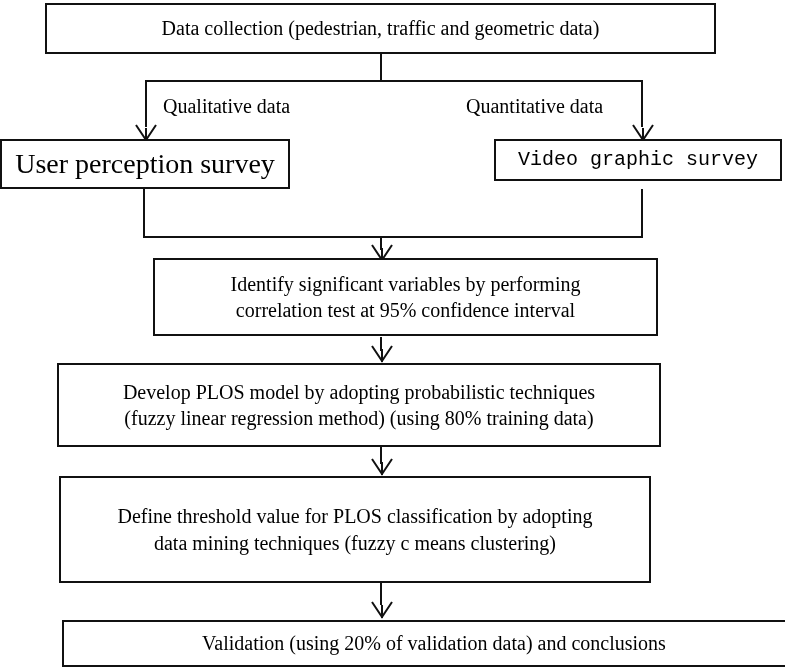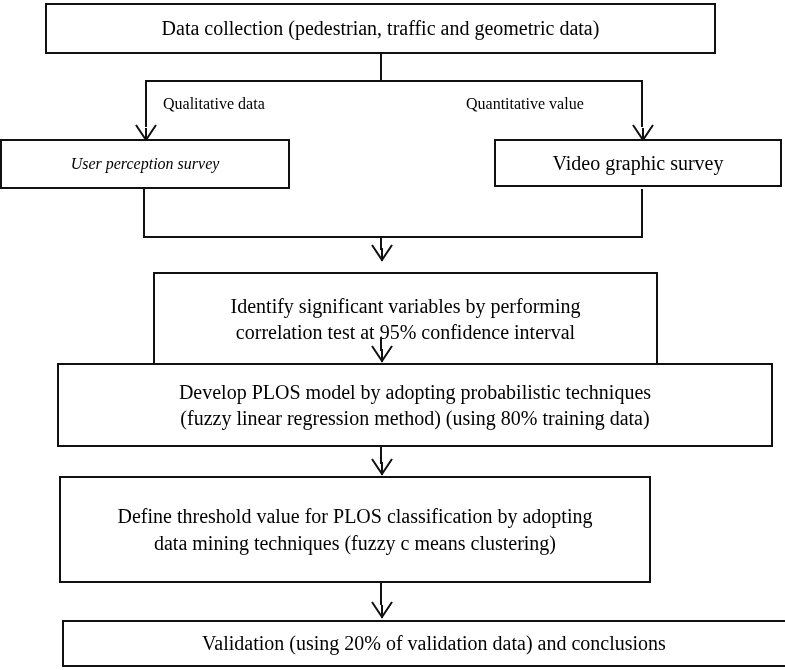--- a/index.html
+++ b/index.html
@@ -29,24 +29,24 @@
     padding: 2px 8px;
   }
   .node-text {
     display: block;
     width: 100%;
     white-space: pre-line;
   }
 
   
   #node-data-collection   { left: 45px;  top: 3px;   width: 671px; height: 51px;  font-size: 20px; }
-  #node-user-survey       { left: 0px;   top: 139px; width: 290px; height: 50px;  font-size: 16px; font-style: italic; }
-  #node-video-survey      { left: 494px; top: 139px; width: 288px; height: 48px;  font-size: 20px; }
-  #node-identify-vars     { left: 153px; top: 272px; width: 505px; height: 94px;  font-size: 20px; }
-  #node-develop-plos      { left: 57px;  top: 363px; width: 716px; height: 84px;  font-size: 20px; }
+  #node-user-survey       { left: 0px;   top: 139px; width: 290px; height: 50px;  font-size: 28px; }
+  #node-video-survey      { left: 494px; top: 139px; width: 288px; height: 42px;  font-size: 20px; font-family: Liberation Mono, monospace; }
+  #node-identify-vars     { left: 153px; top: 258px; width: 505px; height: 78px;  font-size: 20px; }
+  #node-develop-plos      { left: 57px;  top: 363px; width: 604px; height: 84px;  font-size: 20px; }
   #node-define-threshold  { left: 59px;  top: 476px; width: 592px; height: 107px; font-size: 20px; }
   #node-validation        { left: 62px;  top: 620px; width: 744px; height: 47px;  font-size: 20px; }
 
   
   .conn-v {
     position: absolute;
     width: 0;
     border-left: 2px solid #111111;
   }
   .conn-h {
@@ -57,21 +57,21 @@
   .arrowhead {
     position: absolute;
     width: 0;
     height: 0;
   }
   .arrowhead svg { display: block; }
 
   
   .edge-label {
     position: absolute;
-    font-size: 16px;
+    font-size: 20px;
     white-space: nowrap;
     color: #000000;
   }
   #label-qualitative  { left: 163px; top: 95px; }
   #label-quantitative { left: 466px; top: 95px; }
 </style>
 </head>
 <body>
 
 <div id="flowchart">
@@ -94,21 +94,21 @@
 
   <div class="conn-v" style="left:641px; top:80px; height:47px;"></div>
   <div class="arrowhead" style="left:632px; top:124px;">
     <svg width="22" height="18" viewBox="0 0 22 18">
       <path d="M1 1 L11 16 L21 1" fill="none" stroke="#111111" stroke-width="2"></path>
       <path d="M11 4 L11 17" stroke="#111111" stroke-width="2"></path>
     </svg>
   </div>
 
   <div class="edge-label" id="label-qualitative">Qualitative data</div>
-  <div class="edge-label" id="label-quantitative">Quantitative value</div>
+  <div class="edge-label" id="label-quantitative">Quantitative data</div>
 
   <div class="node" id="node-user-survey">
     <span class="node-text">User perception survey</span>
   </div>
 
   <div class="node" id="node-video-survey">
     <span class="node-text">Video graphic survey</span>
   </div>
 
   <div class="conn-v" style="left:143px; top:189px; height:47px;"></div>

